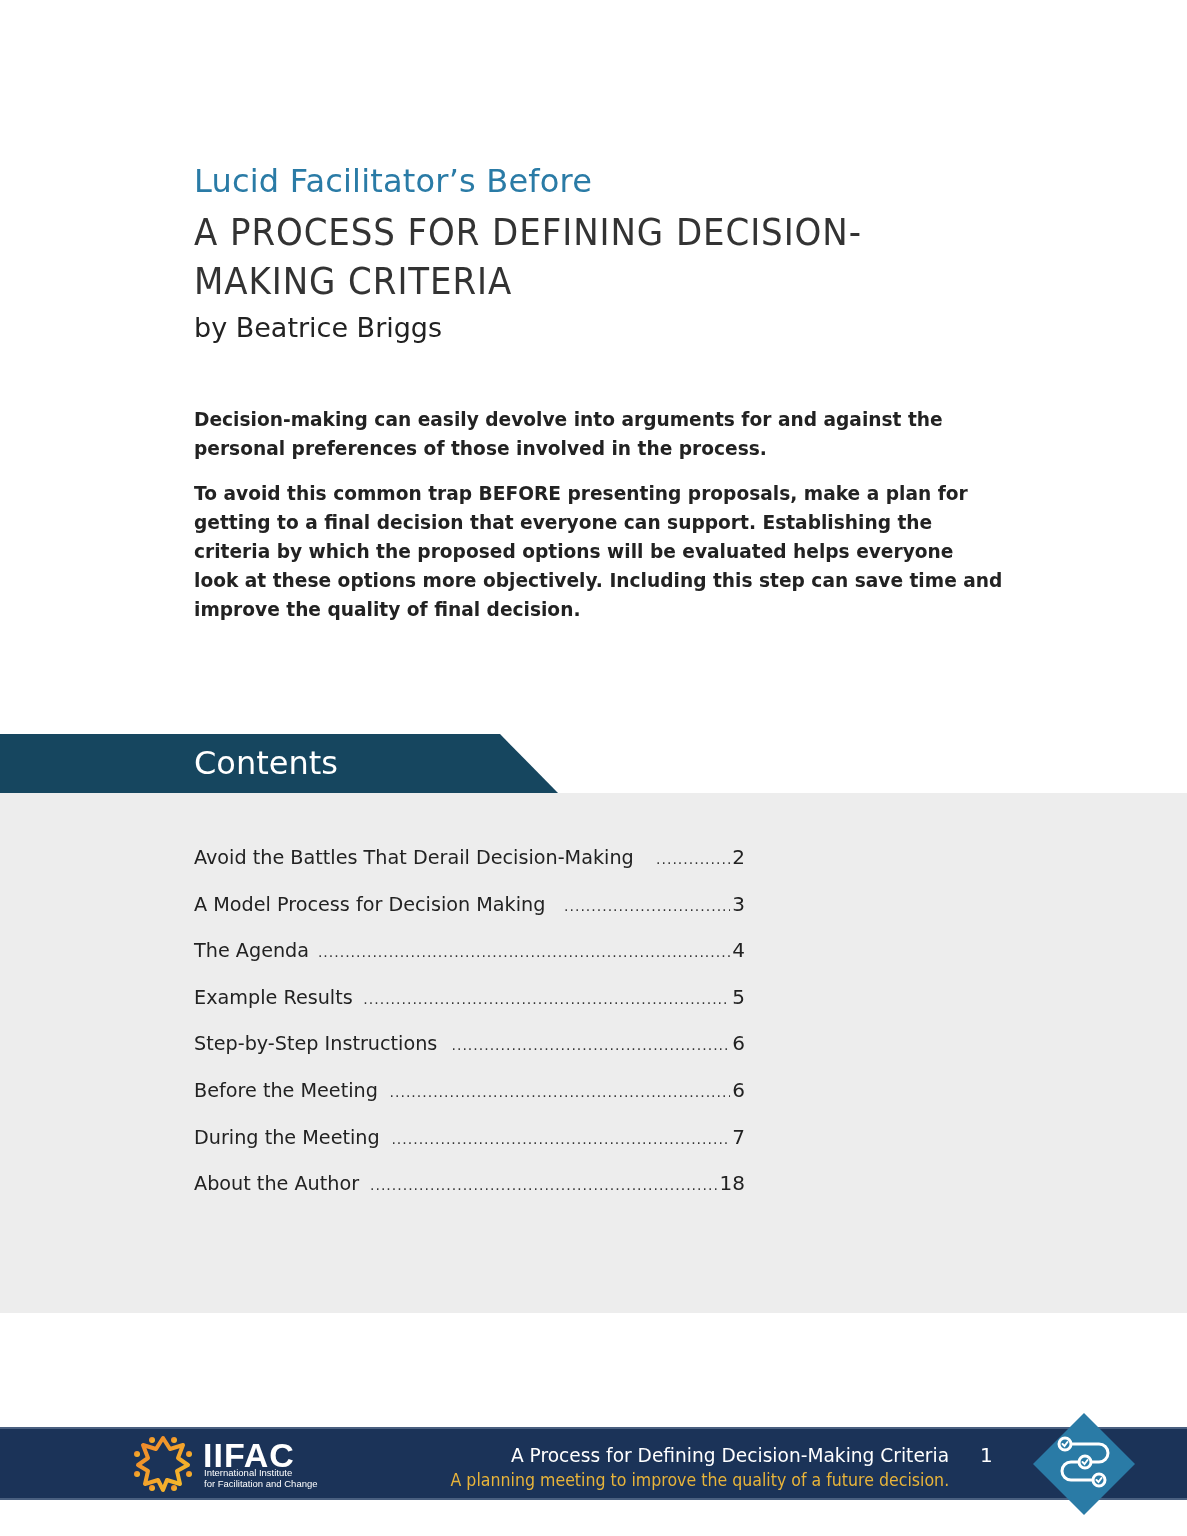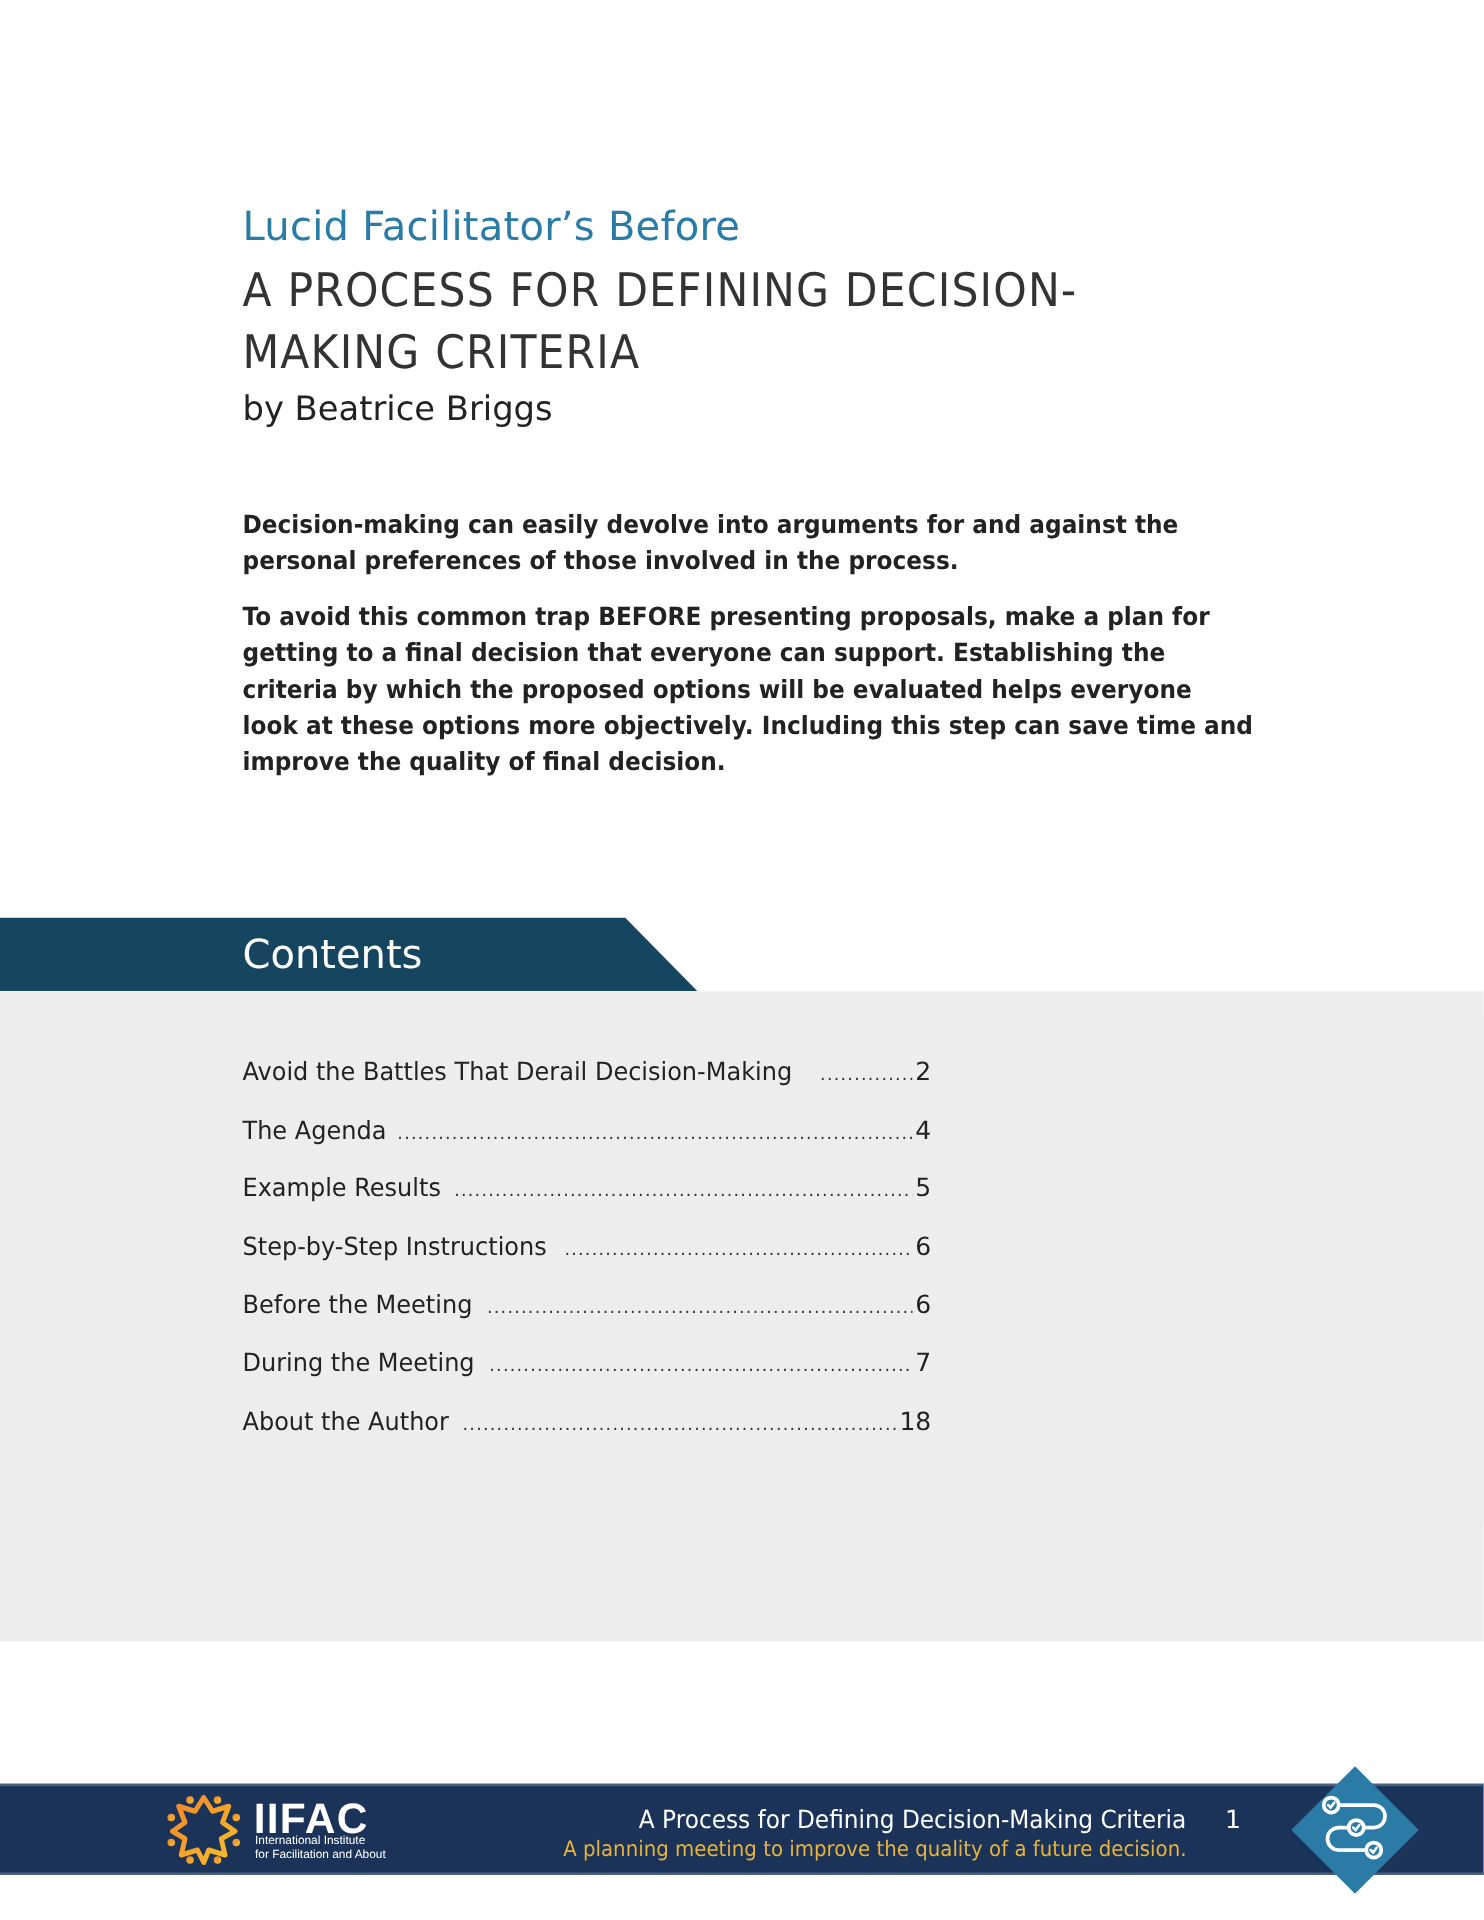--- a/index.html
+++ b/index.html
@@ -57,20 +57,25 @@
 <div class="contents-title">Contents</div>
 
 <div class="toc-panel"></div>
 <div class="toc">
   <div class="toc-row">
       <span class="toc-label">Avoid the Battles That Derail Decision-Making</span>
       <span class="toc-dots"></span>
       <span class="toc-page">2</span>
     </div>
   <div class="toc-row">
+      <span class="toc-label">A Model Process for Decision Making</span>
+      <span class="toc-dots"></span>
+      <span class="toc-page">3</span>
+    </div>
+  <div class="toc-row">
       <span class="toc-label">The Agenda</span>
       <span class="toc-dots"></span>
       <span class="toc-page">4</span>
     </div>
   <div class="toc-row">
       <span class="toc-label">Example Results</span>
       <span class="toc-dots"></span>
       <span class="toc-page">5</span>
     </div>
   <div class="toc-row">
@@ -116,21 +121,21 @@
       <circle cx="5" cy="42" r="3"></circle>
         <circle cx="57" cy="42" r="3"></circle>
       <circle cx="20" cy="56" r="3"></circle>
         <circle cx="42" cy="56" r="3"></circle>
     </g>
   </svg>
 </div>
 <div class="logo-name">IIFAC</div>
 <div class="logo-sub">
   <span>International Institute</span><br>
-  <span>for Facilitation and About</span>
+  <span>for Facilitation and Change</span>
 </div>
 
 <div class="footer-title">A Process for Defining Decision-Making Criteria</div>
 <div class="footer-page">1</div>
 <div class="footer-tagline">A planning meeting to improve the quality of a future decision.</div>
 
 <div class="diamond">
   <svg width="102" height="102" viewBox="0 0 102 102">
     <polygon points="51,0 102,51 51,102 0,51" fill="#2a7ba6"></polygon>
     <g fill="none" stroke="#ffffff" stroke-width="3" stroke-linecap="round">

